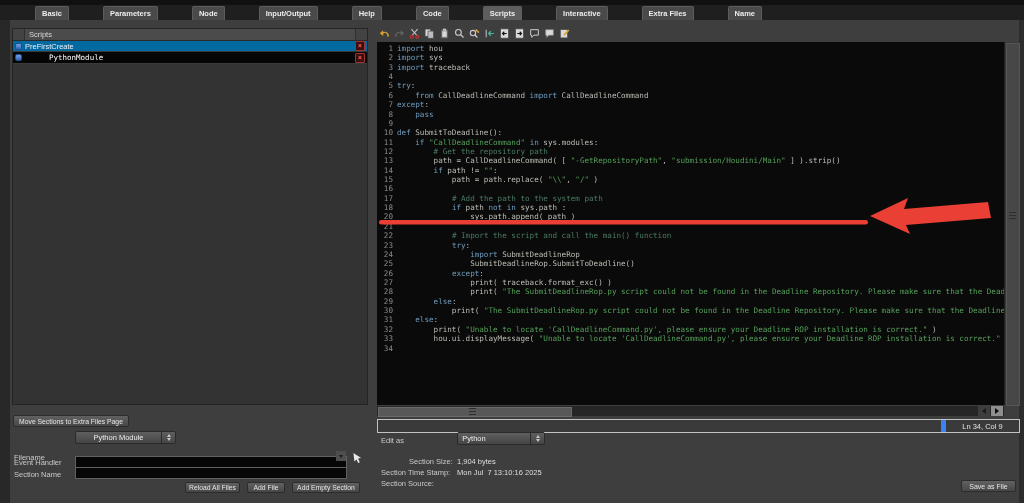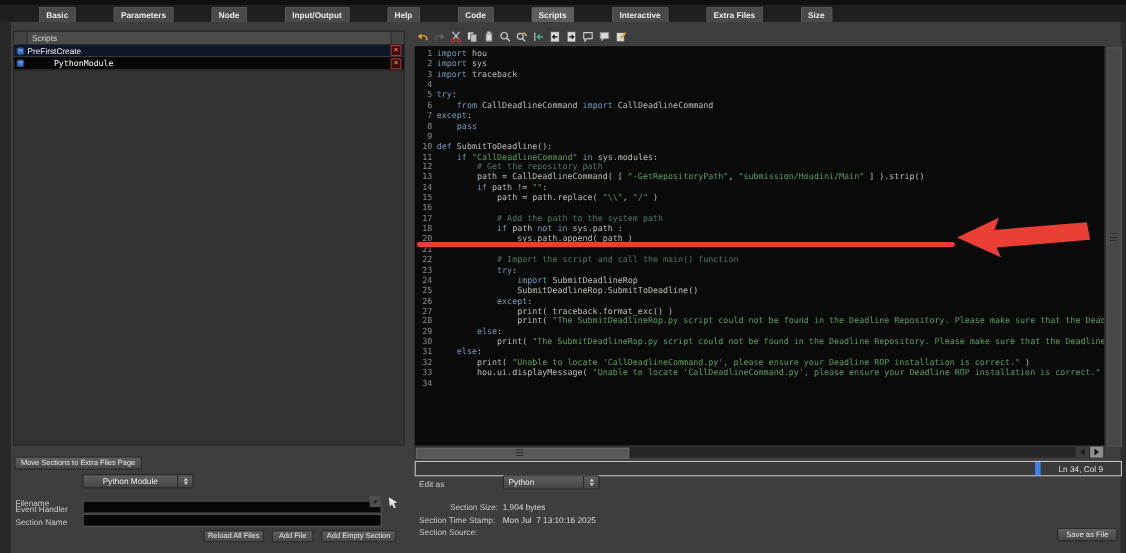--- a/index.html
+++ b/index.html
@@ -16,21 +16,21 @@
 
   .left-strip{left:0;top:20px;width:10px;height:483px;background:#282828;}
   .right-strip{left:1019px;top:20px;width:5px;height:483px;background:#2c2c2c;}
 
   
   .scripts-panel{left:12px;top:28px;width:356px;height:377px;background:#333333;border:1px solid #252525;}
   .list-header{display:flex;align-items:center;height:11px;background:#4b4b4b;border-bottom:1px solid #2a2a2a;}
   .hcell{width:11px;height:100%;background:#434343;border-right:1px solid #2f2f2f;}
   .hcell.r{margin-left:auto;border-right:none;border-left:1px solid #2f2f2f;}
   .list-header .ttl{font-size:7.5px;color:#d8d8d8;padding-left:4px;}
-  .list-row{display:flex;align-items:center;height:10px;background:#0f172a;border-bottom:1px solid #3a3a3a;}
+  .list-row{display:flex;align-items:center;height:10px;background:#0369a1;border-bottom:1px solid #3a3a3a;}
   .list-row.selected{background:#060606;height:11px;gap:24px;}
   .row-icon{width:7px;height:7px;margin:0 3px 0 2px;border-radius:2px;background:linear-gradient(#6fa3e8,#3465b5);
             border:1px solid #274f8f;box-sizing:border-box;flex:none;}
   .row-label{font-size:7.5px;color:#f0f0f0;}
   .list-row.selected .row-label{font-family:"DejaVu Sans Mono",monospace;font-size:7.5px;color:#ffffff;}
   .row-del{margin-left:auto;margin-right:2px;width:8px;height:8px;background:#3c0e0e;border:1px solid #a03434;
            border-radius:1px;color:#ff6a5a;font-size:6.5px;line-height:6px;font-weight:bold;display:flex;
            align-items:center;justify-content:center;flex:none;cursor:default;}
 
   
@@ -87,21 +87,21 @@
   <div class="abs tabbar">
       <div class="tab">Basic</div>
       <div class="tab">Parameters</div>
       <div class="tab">Node</div>
       <div class="tab">Input/Output</div>
       <div class="tab">Help</div>
       <div class="tab">Code</div>
       <div class="tab active">Scripts</div>
       <div class="tab">Interactive</div>
       <div class="tab">Extra Files</div>
-      <div class="tab">Size</div>
+      <div class="tab">Name</div>
     </div>
 
   <div class="abs left-strip"></div>
   <div class="abs right-strip"></div>
 
   <div class="abs scripts-panel">
     <div class="list-header">
       <div class="hcell"></div>
       <div class="ttl">Scripts</div>
       <div class="hcell r"></div>

